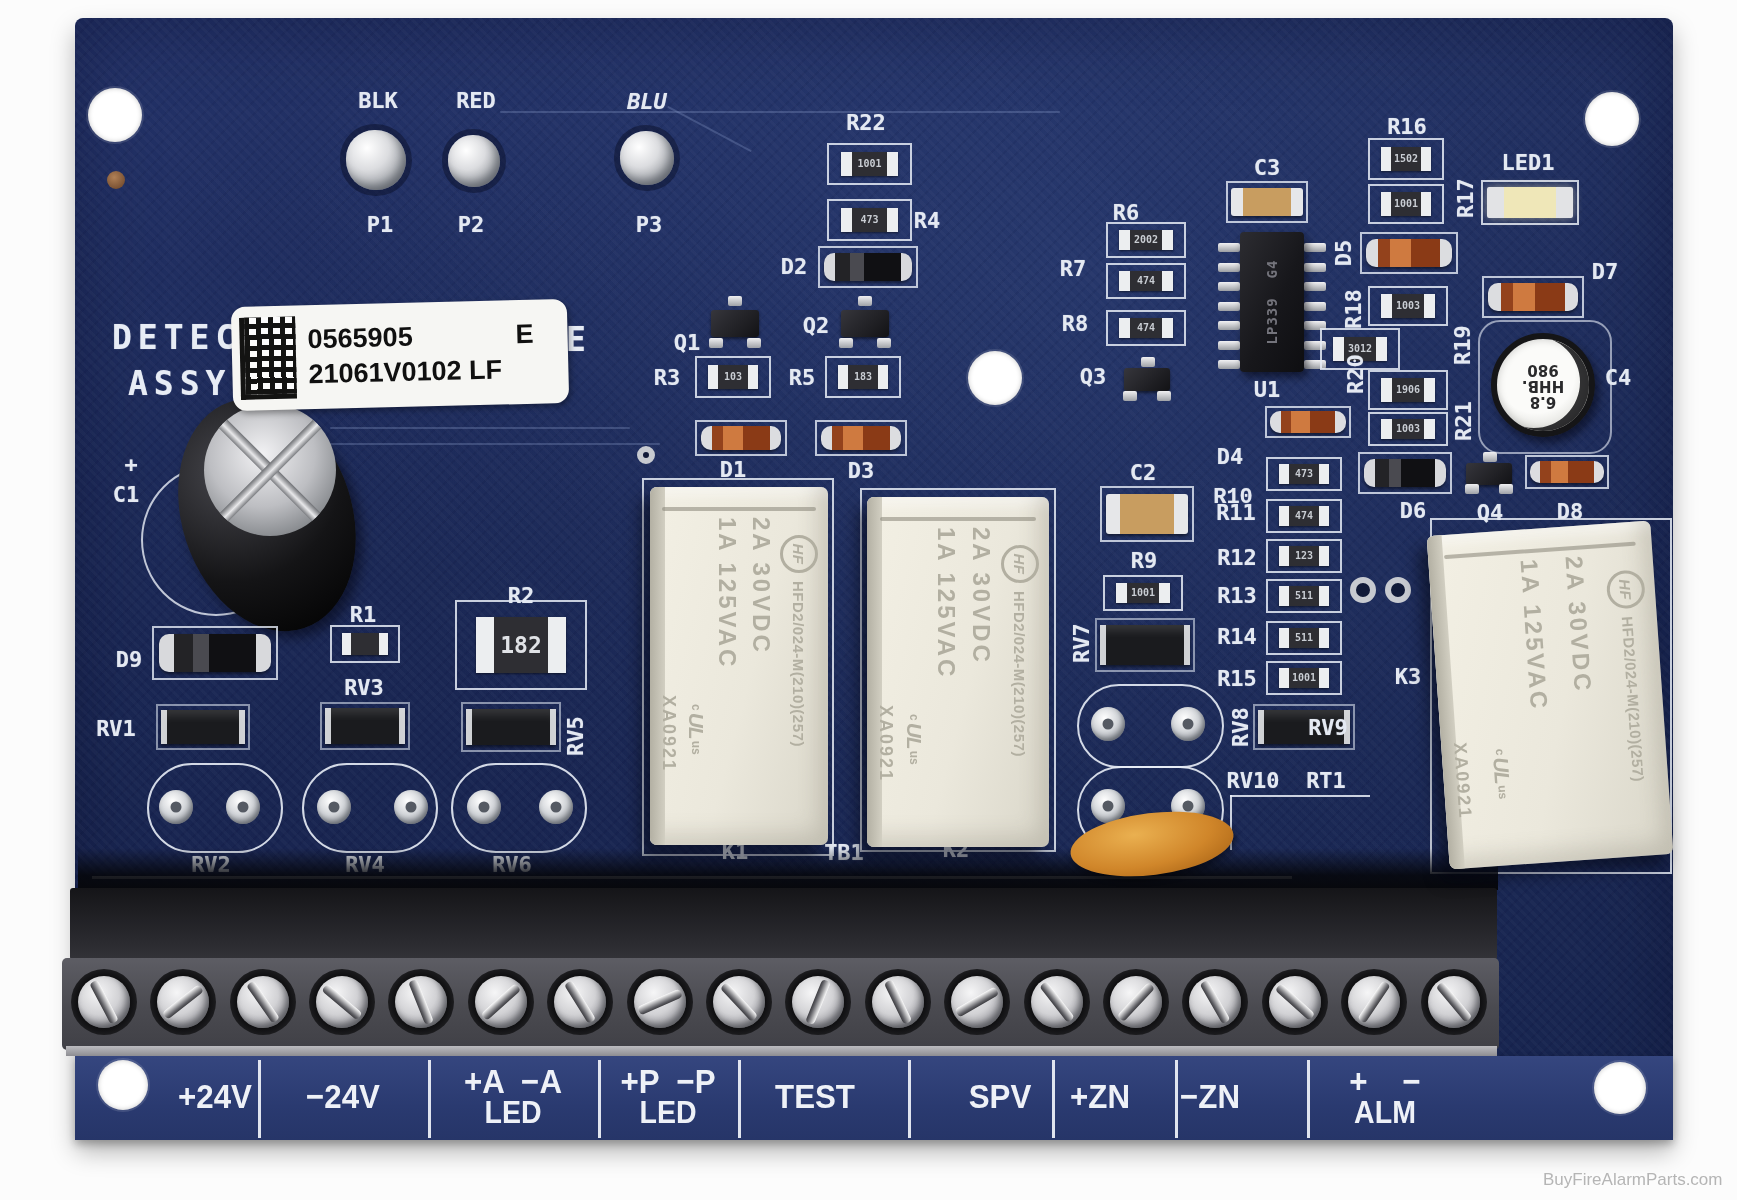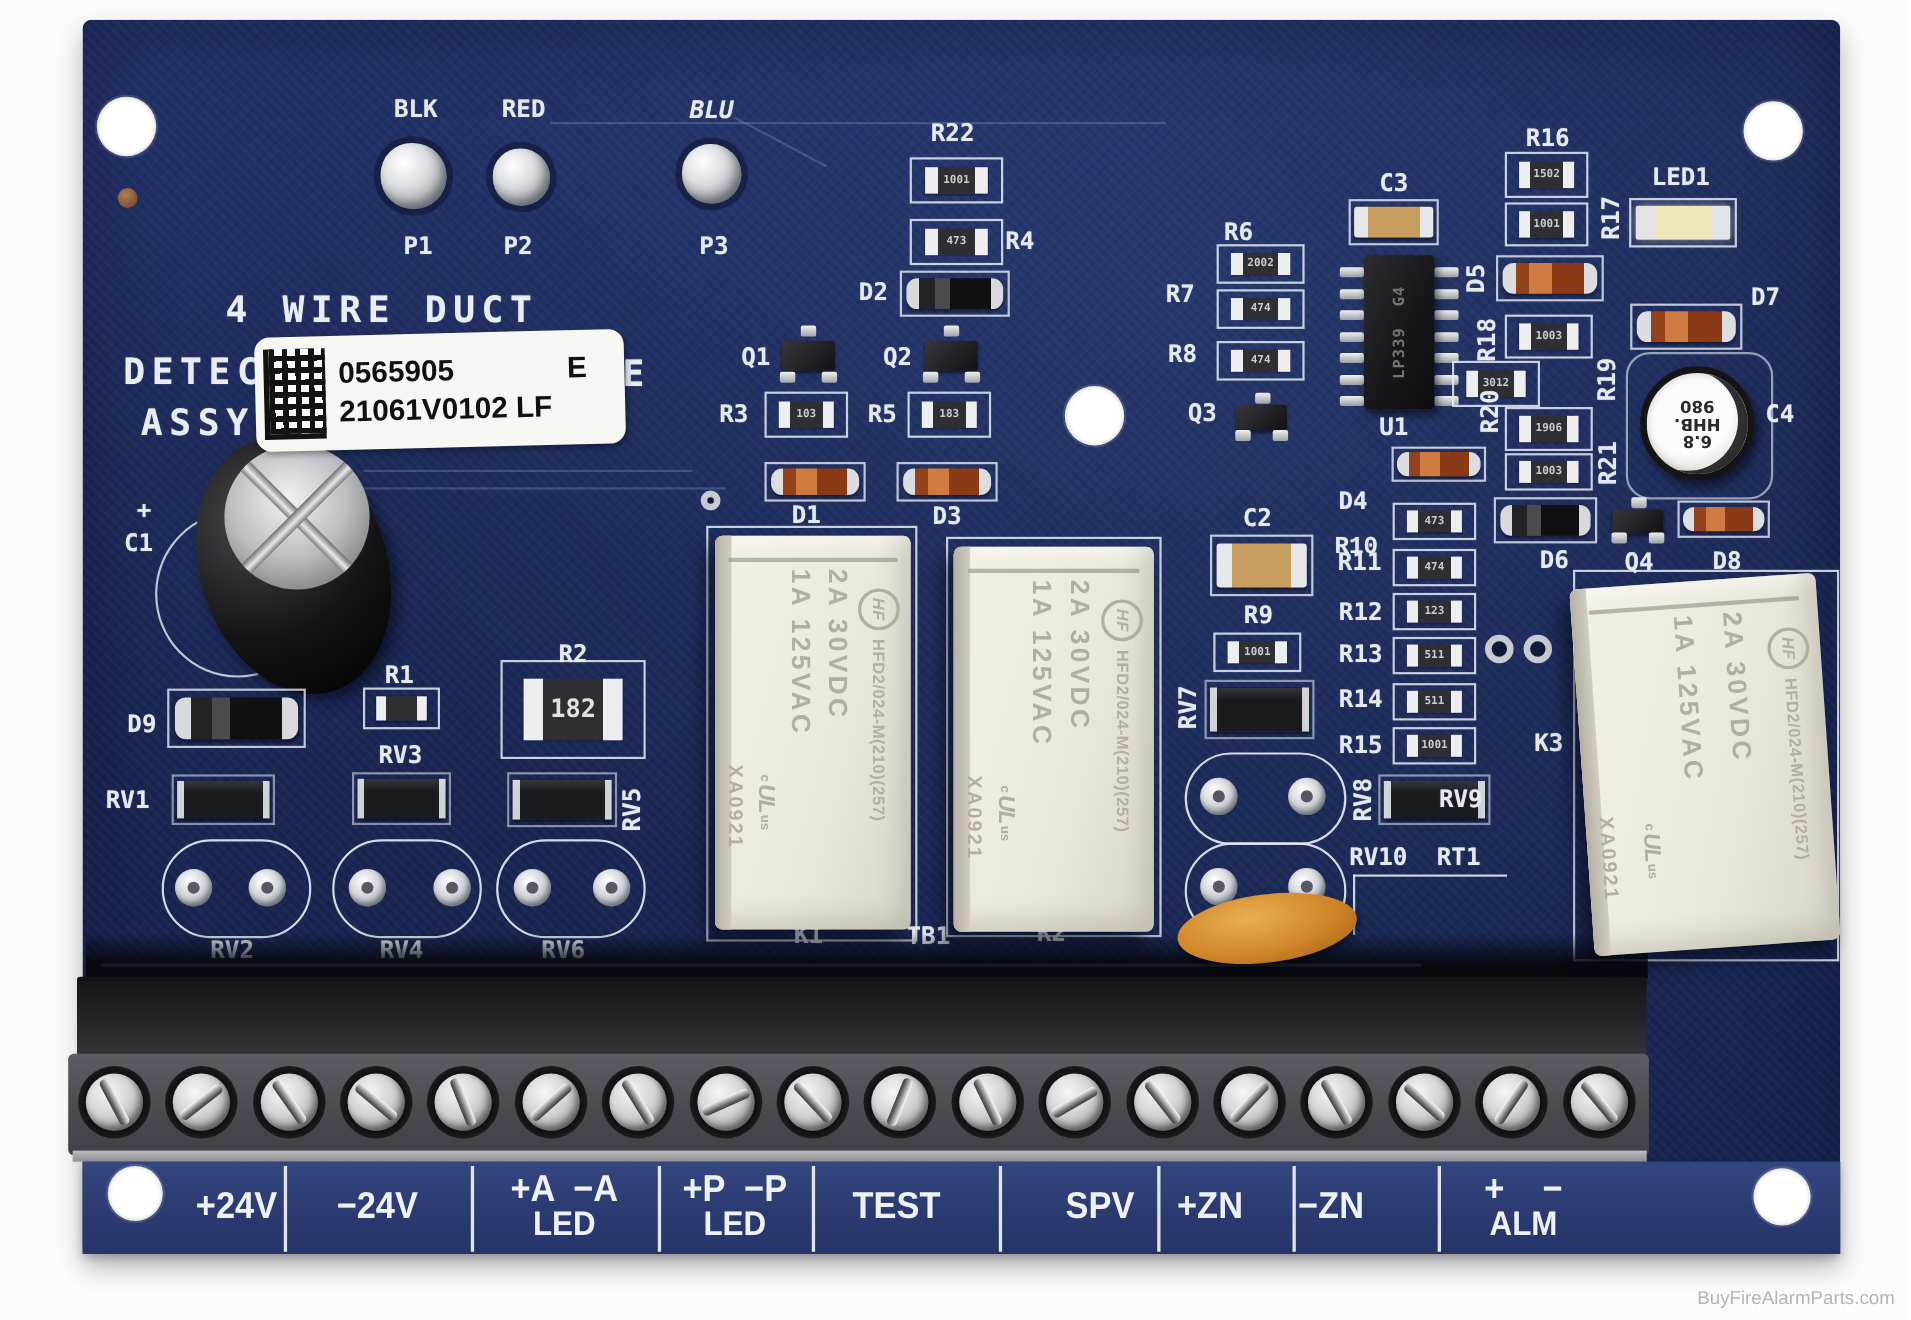--- a/index.html
+++ b/index.html
@@ -136,21 +136,20 @@
 <body>
 
 <div class="scene">
   <div class="board"></div>
 
   <div class="trace" style="left:500px;top:111px;width:560px;height:2px;"></div>
   <div class="trace" style="left:662px;top:128px;width:95px;height:2px;transform:rotate(28deg);"></div>
   <div class="trace" style="left:330px;top:427px;width:300px;height:2px;"></div>
   <div class="trace" style="left:330px;top:443px;width:330px;height:2px;"></div>
 
-  <div class="silk-title" style="left:205px;top:262px;">4 WIRE DUCT</div>
   <div class="silk-title" style="left:112px;top:318px;">DETEC</div>
   <div class="silk-title" style="left:566px;top:320px;">E</div>
   <div class="silk-title" style="left:128px;top:364px;">ASSY</div>
 
   <div class="silk-line" style="left:92px;top:876px;width:1200px;height:3px;"></div>
   <div class="silk-line" style="left:1230px;top:795px;width:140px;height:2px;"></div>
   <div class="silk-line" style="left:1230px;top:795px;width:2px;height:55px;"></div>
 
   <div class="c1-outline"></div>
   <div class="c1-body"></div>
@@ -295,21 +294,21 @@
   <div id="gen">
       <div class="silk" style="left: 378px; top: 100px; transform: translate(-50%, -50%);">BLK</div>
       <div class="silk" style="left: 476px; top: 100px; transform: translate(-50%, -50%);">RED</div>
       <div class="silk" style="left: 647px; top: 101px; transform: translate(-50%, -50%); font-style: italic;">BLU</div>
       <div class="silk" style="left: 380px; top: 224px; transform: translate(-50%, -50%);">P1</div>
       <div class="silk" style="left: 471px; top: 224px; transform: translate(-50%, -50%);">P2</div>
       <div class="silk" style="left: 649px; top: 224px; transform: translate(-50%, -50%);">P3</div>
       <div class="silk" style="left: 866px; top: 122px; transform: translate(-50%, -50%);">R22</div>
       <div class="silk" style="left: 927px; top: 220px; transform: translate(-50%, -50%);">R4</div>
       <div class="silk" style="left: 794px; top: 266px; transform: translate(-50%, -50%);">D2</div>
-      <div class="silk" style="left: 687px; top: 325px; transform: translate(-50%, -50%);">Q1</div>
+      <div class="silk" style="left: 687px; top: 342px; transform: translate(-50%, -50%);">Q1</div>
       <div class="silk" style="left: 816px; top: 325px; transform: translate(-50%, -50%);">Q2</div>
       <div class="silk" style="left: 667px; top: 377px; transform: translate(-50%, -50%);">R3</div>
       <div class="silk" style="left: 802px; top: 377px; transform: translate(-50%, -50%);">R5</div>
       <div class="silk" style="left: 733px; top: 469px; transform: translate(-50%, -50%);">D1</div>
       <div class="silk" style="left: 861px; top: 470px; transform: translate(-50%, -50%);">D3</div>
       <div class="silk" style="left: 1267px; top: 167px; transform: translate(-50%, -50%);">C3</div>
       <div class="silk" style="left: 1126px; top: 212px; transform: translate(-50%, -50%);">R6</div>
       <div class="silk" style="left: 1073px; top: 268px; transform: translate(-50%, -50%);">R7</div>
       <div class="silk" style="left: 1075px; top: 323px; transform: translate(-50%, -50%);">R8</div>
       <div class="silk" style="left: 1093px; top: 376px; transform: translate(-50%, -50%);">Q3</div>

